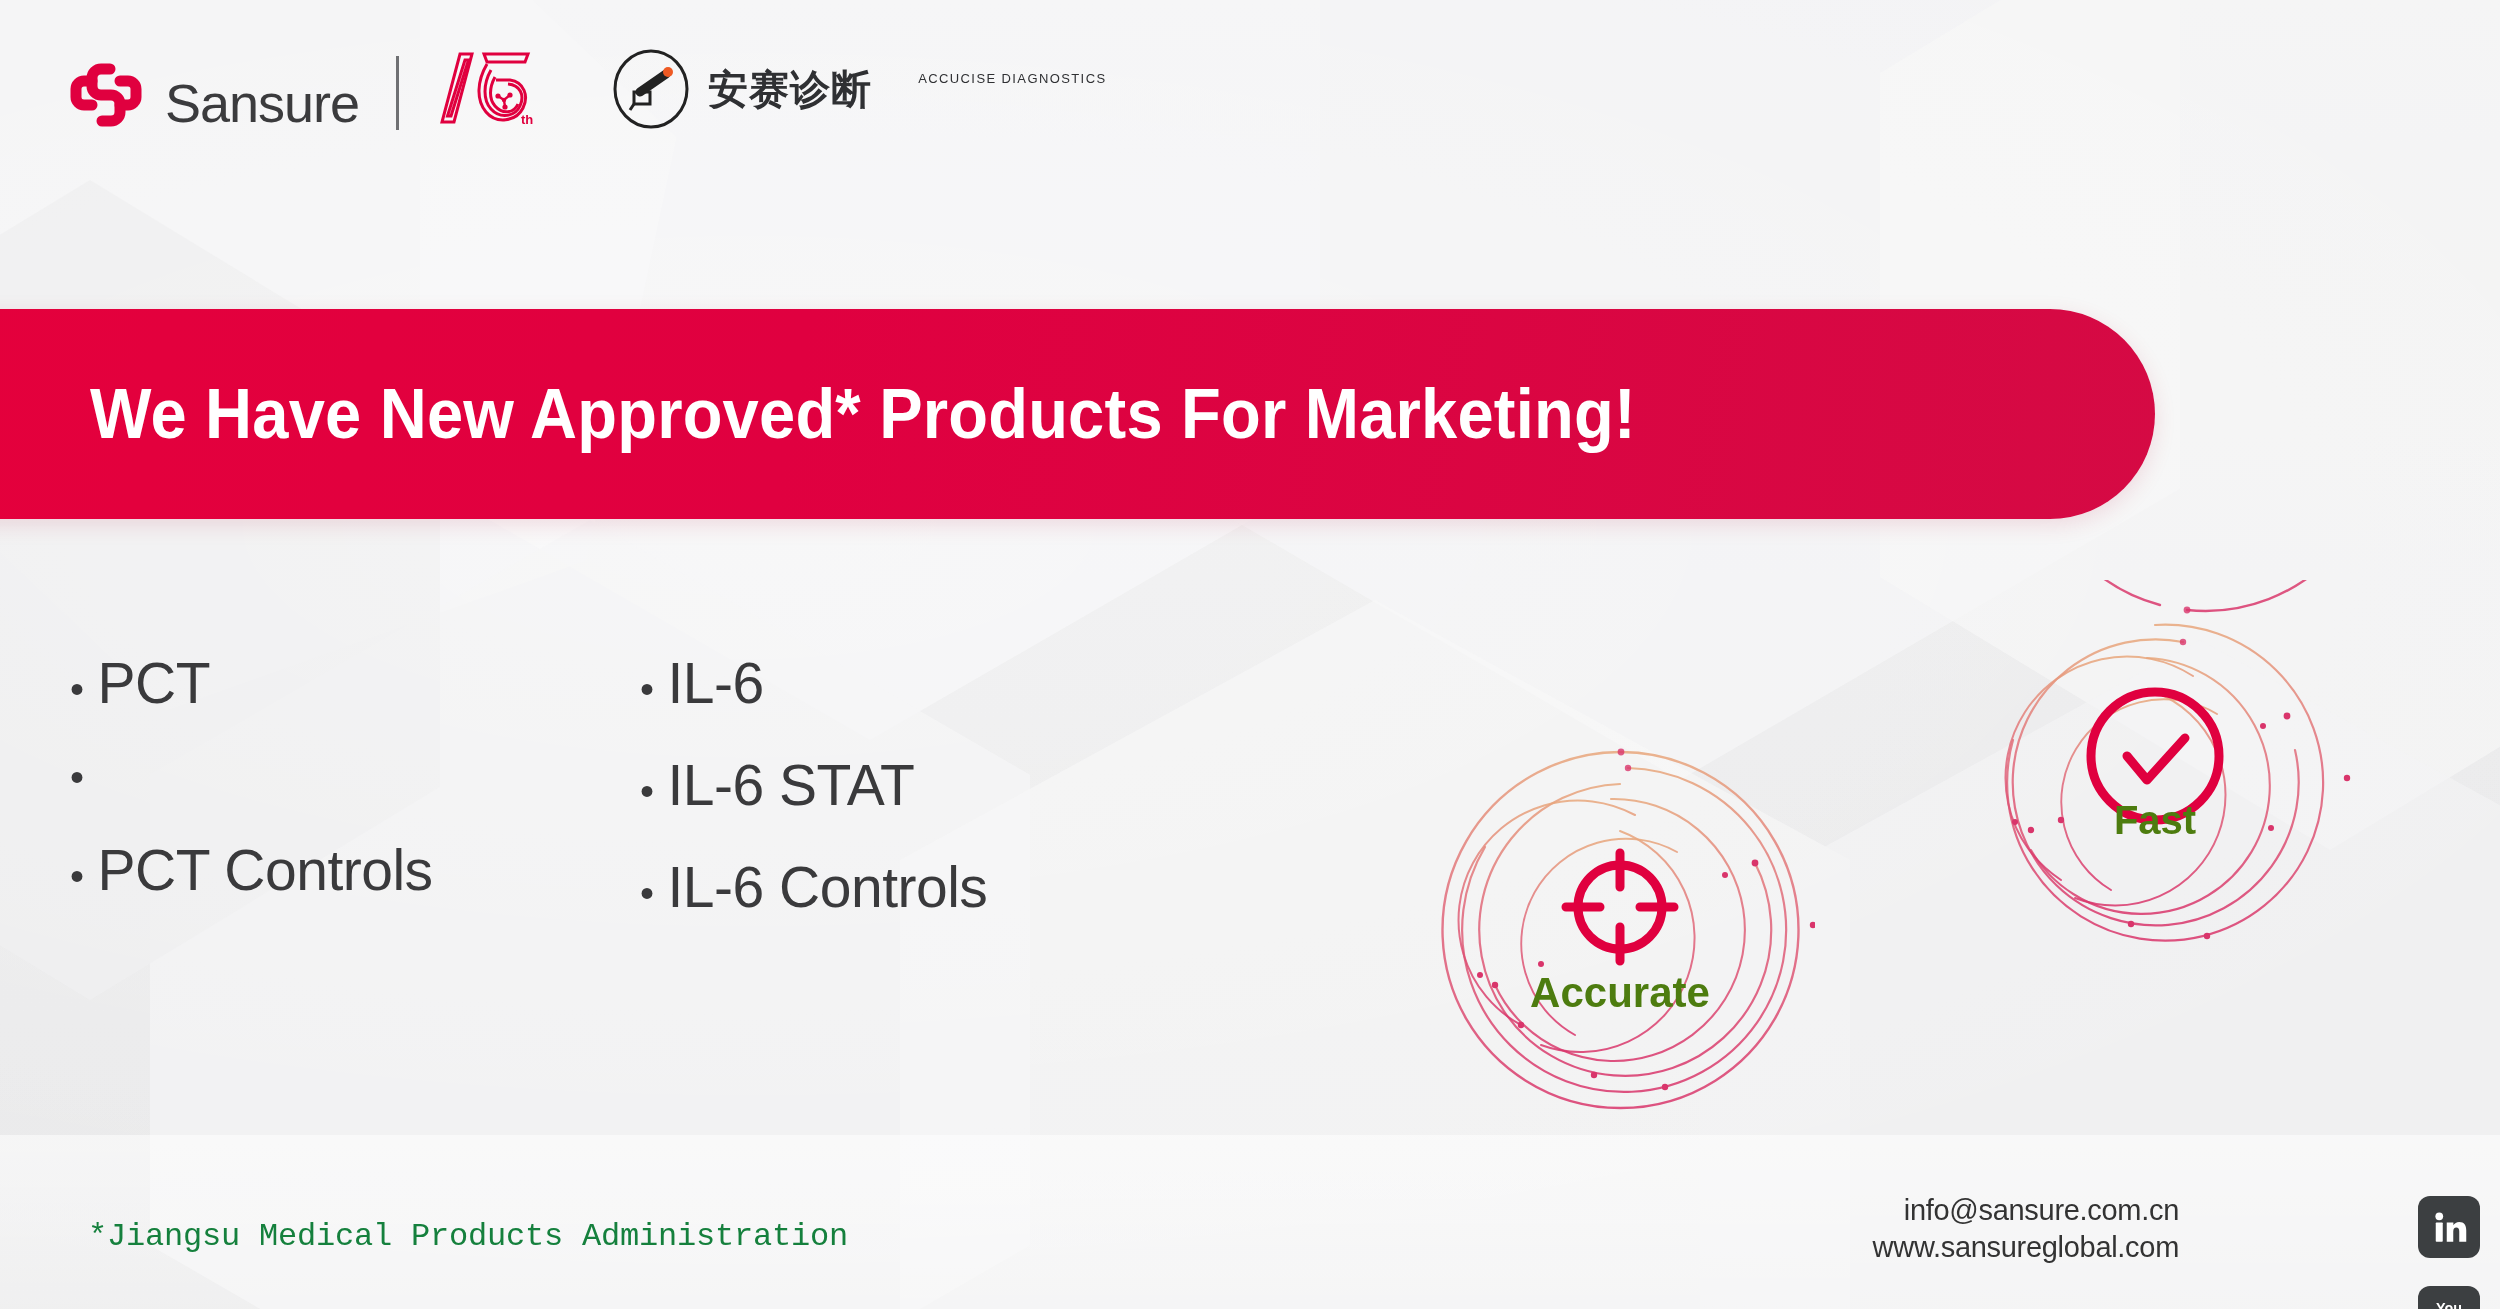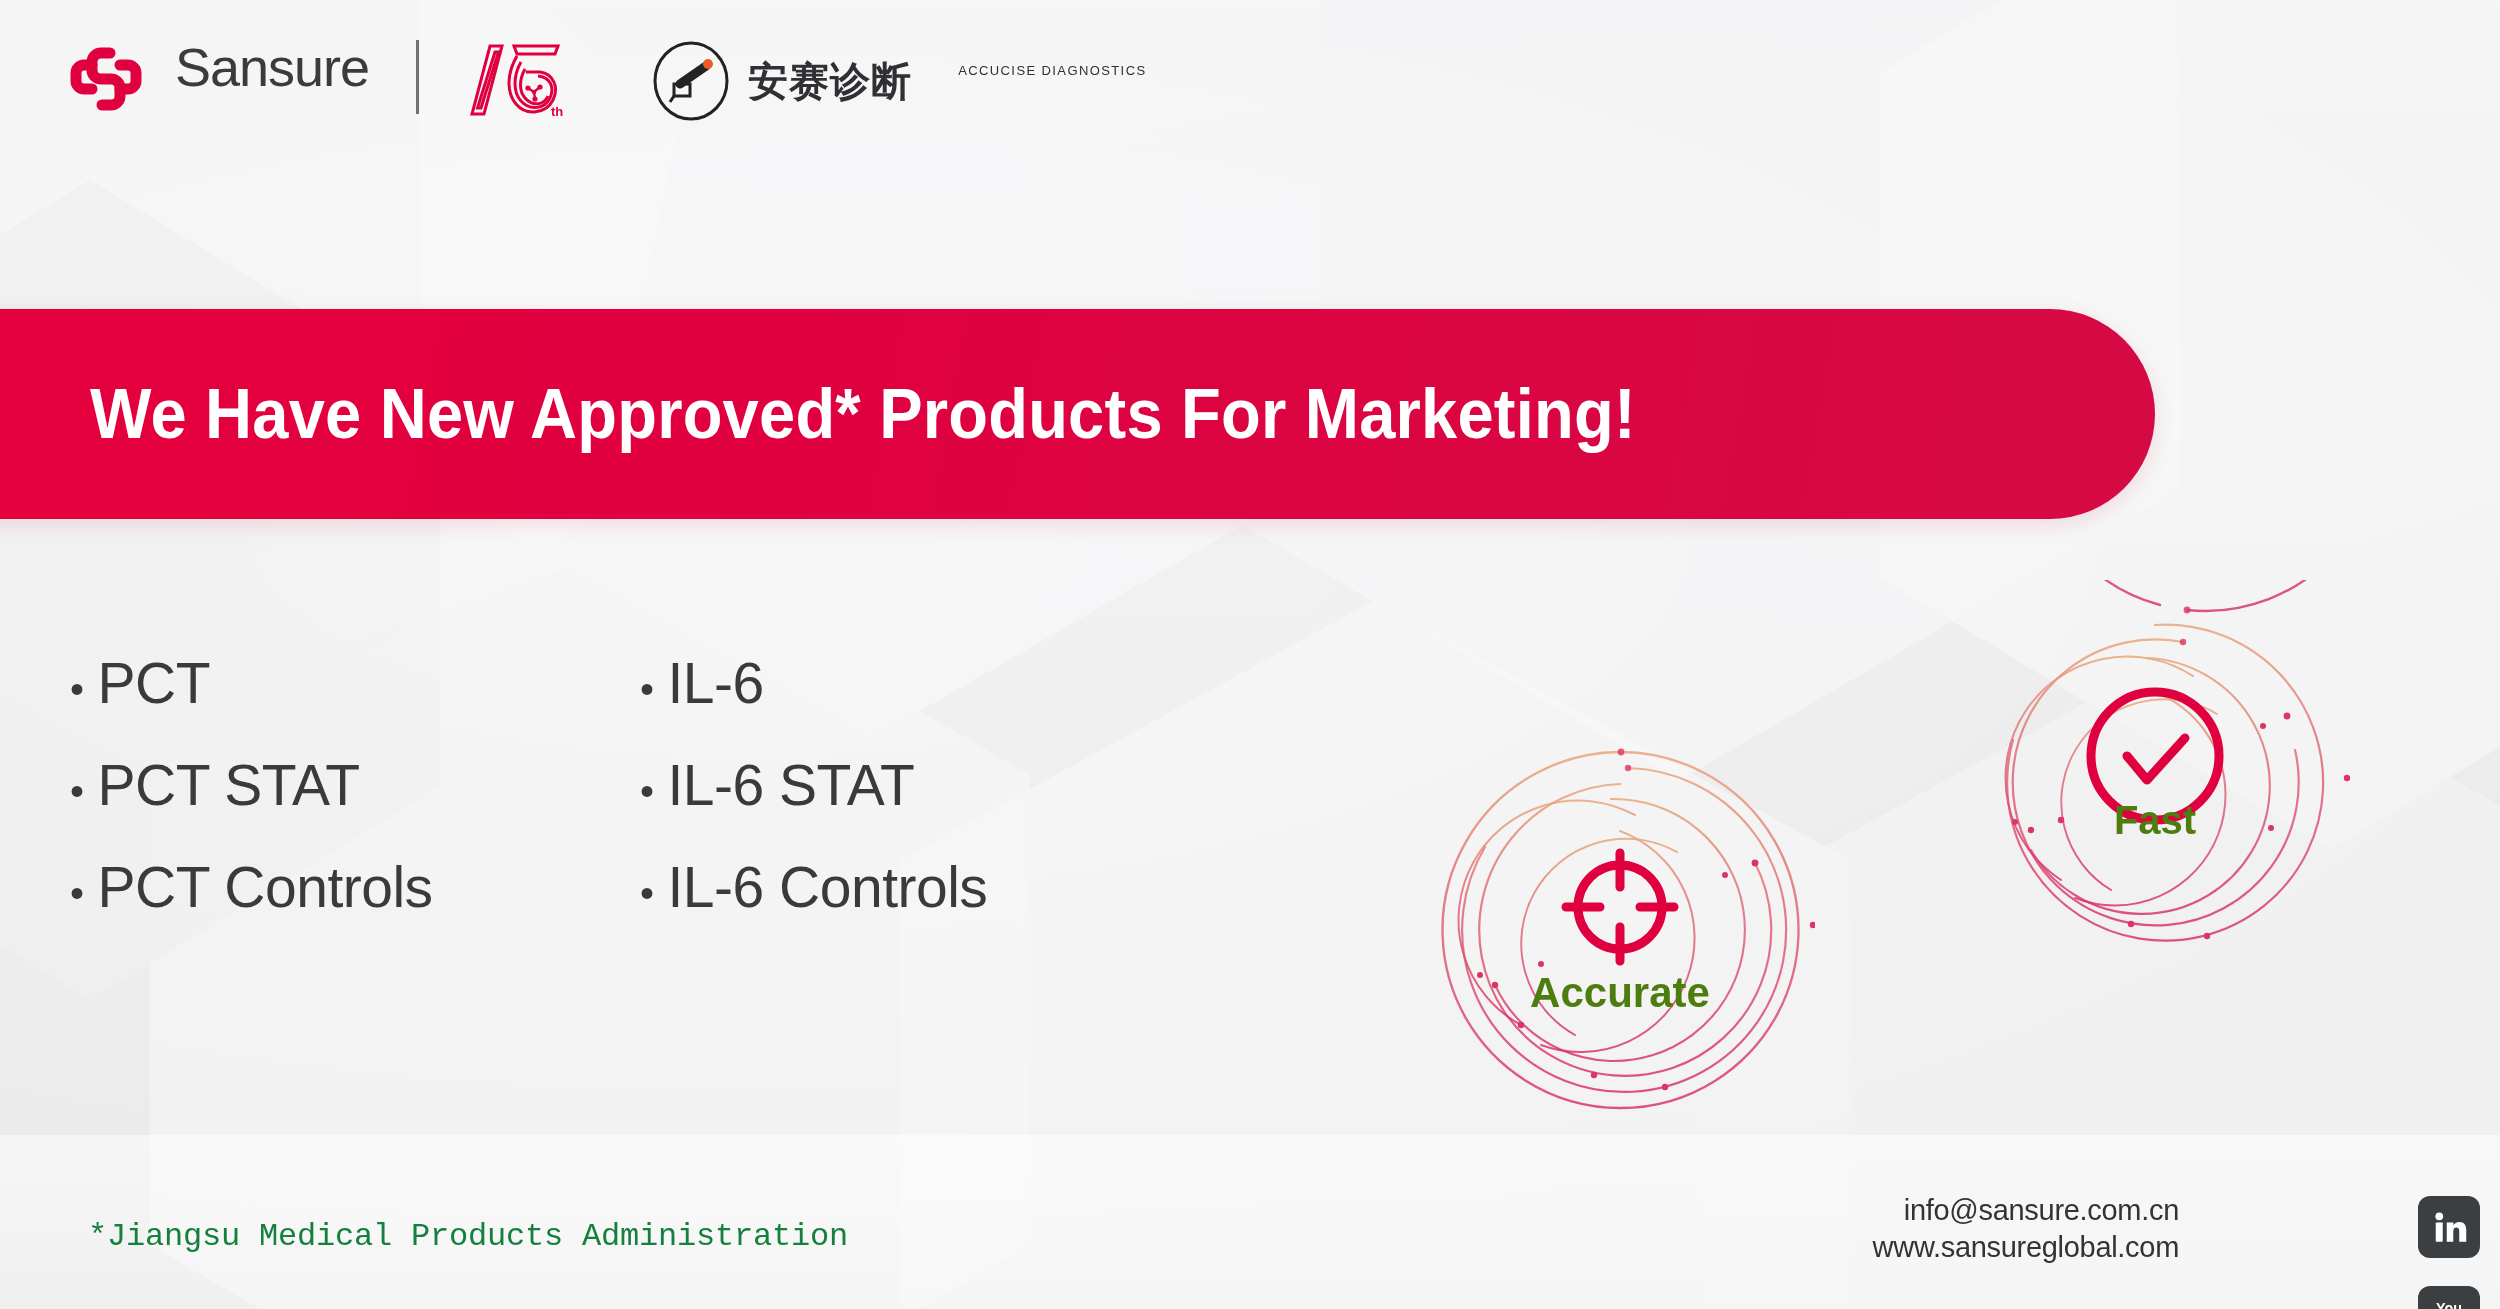--- a/index.html
+++ b/index.html
@@ -30,21 +30,21 @@
   .f7{left:1700px;top:640px;width:1000px;height:1060px;background:#f2f2f3;
       clip-path:polygon(50% 0,100% 26%,100% 74%,50% 100%,0 74%,0 26%);opacity:.7;}
   .f8{left:-260px;top:180px;width:700px;height:820px;background:#ededee;
       clip-path:polygon(50% 0,100% 26%,100% 74%,50% 100%,0 74%,0 26%);opacity:.9;}
   .bg-wash{position:absolute;left:0;top:1135px;width:2500px;height:174px;
       background:linear-gradient(180deg,rgba(255,255,255,.55),rgba(255,255,255,.30));}
   .bg-vign{position:absolute;inset:0;background:
       radial-gradient(120% 90% at 30% 40%, rgba(255,255,255,.35), rgba(0,0,0,0) 70%);}
 
   
-  .logobar{position:absolute;left:70px;top:40px;height:90px;display:flex;align-items:flex-start;gap:17px;}
+  .logobar{position:absolute;left:70px;top:40px;height:90px;display:flex;align-items:flex-end;gap:7px;}
   .mark-sansure{width:72px;height:74px;flex:none;}
   .wordmark{font-size:54px;color:#3b3b3d;letter-spacing:-1px;margin-left:16px;
             font-family:"Liberation Sans", sans-serif;font-weight:400;line-height:1;}
   .vdiv{width:3px;height:74px;background:#6f7073;margin:0 26px 0 30px;}
   .mark15{width:105px;height:82px;flex:none;}
   .acc-logo{display:flex;align-items:center;margin-left:66px;}
   .acc-circle{width:82px;height:82px;flex:none;}
   .acc-text{margin-left:16px;display:flex;justify-content:center;}
   .acc-cn{height:44px;width:auto;display:block;}
   .acc-en{font-size:13px;letter-spacing:1.4px;color:#2f3033;margin-top:4px;
@@ -175,21 +175,20 @@
   </div>
 
   <div class="lists">
     <div class="col c1">
       <div class="li">
         <span class="dot">•</span>
         <span class="txt">PCT</span>
       </div>
       <div class="li">
         <span class="dot">•</span>
-        <span class="txt">PCT STAT</span>
       </div>
       <div class="li">
         <span class="dot">•</span>
         <span class="txt">PCT Controls</span>
       </div>
     </div>
     <div class="col c2">
       <div class="li">
         <span class="dot">•</span>
         <span class="txt">IL-6</span>

